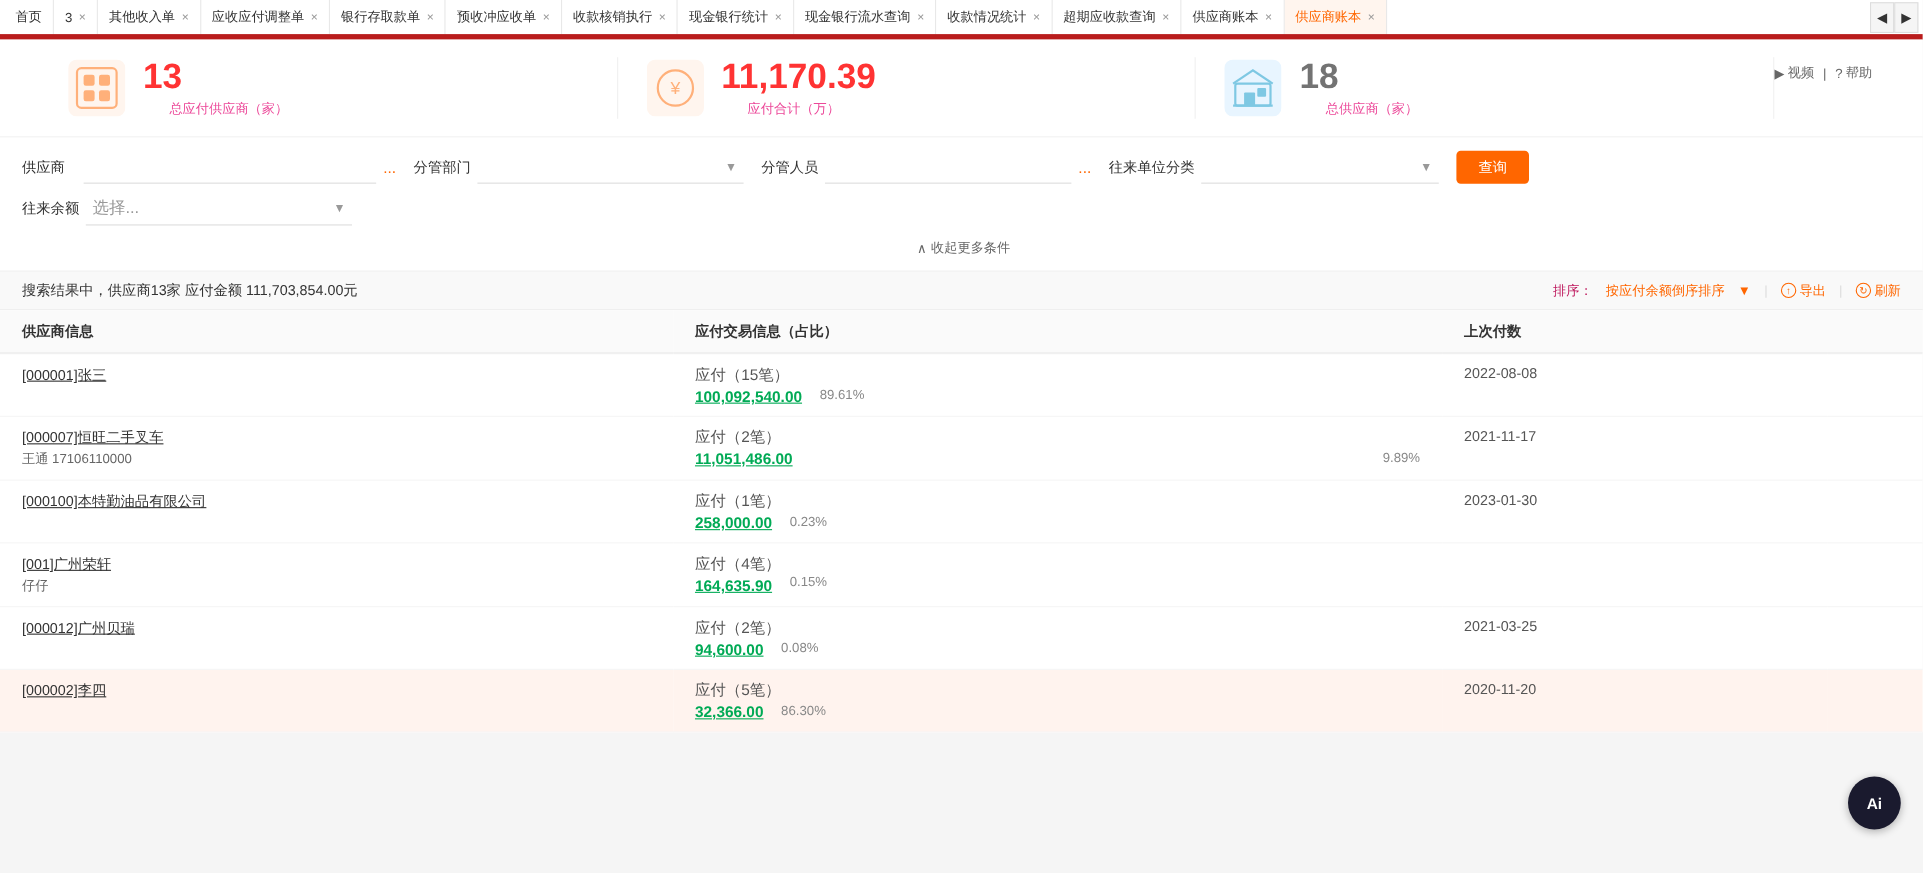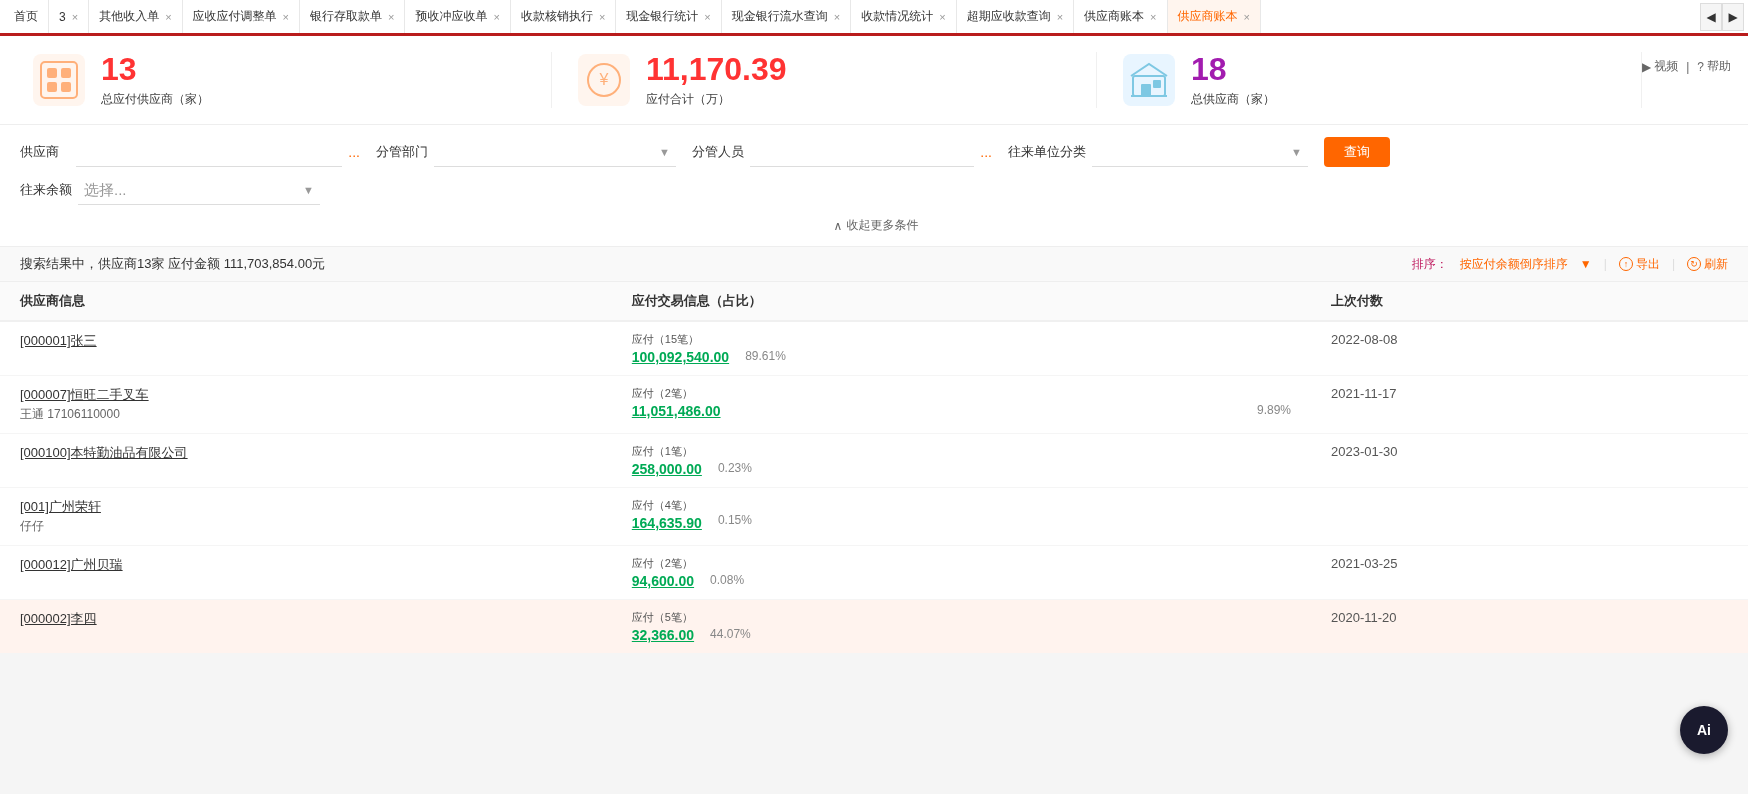--- a/index.html
+++ b/index.html
@@ -1,21 +1,21 @@
 <!DOCTYPE html>
 <html><head>
   <meta charset="utf-8">
   <style>
     * { box-sizing: border-box; margin: 0; padding: 0; }
     body { font-family: 'Microsoft YaHei', Arial, sans-serif; font-size: 13px; background: #f5f5f5; color: #333; }
 
     
     .top-nav {
       background: #fff;
-      border-bottom: 3px solid #b91c1c;
+      border-bottom: 5px solid #b91c1c;
       display: flex;
       align-items: center;
       height: 36px;
       overflow: hidden;
       padding: 0 4px;
     }
     .nav-tab {
       display: inline-flex;
       align-items: center;
       padding: 0 10px;
@@ -29,21 +29,21 @@
     .nav-tab.active { color: #ff6600; background: #fff5ee; }
     .nav-tab .close-x { margin-left: 6px; color: #999; font-size: 11px; cursor: pointer; }
     .nav-arrows { display: flex; align-items: center; margin-left: auto; }
     .nav-arrow { width: 22px; height: 28px; display: flex; align-items: center; justify-content: center; cursor: pointer; border: 1px solid #ddd; background: #f5f5f5; font-size: 12px; }
 
     
     .summary-bar {
       background: #fff;
       display: flex;
       align-items: stretch;
-      padding: 16px 7px;
+      padding: 16px 36px;
       border-bottom: 1px solid #eee;
     }
     .summary-card {
       display: flex;
       align-items: center;
       flex: 1;
       padding: 0 24px;
       border-right: 1px solid #f0f0f0;
     }
     .summary-card:last-child { border-right: none; }
@@ -52,21 +52,21 @@
       height: 56px;
       margin-right: 14px;
       display: flex;
       align-items: center;
       justify-content: center;
       flex-shrink: 0;
     }
     .card-icon svg { width: 52px; height: 52px; }
     .card-text { display: flex; flex-direction: column; }
     .card-number { font-size: 32px; font-weight: bold; color: #ff3333; line-height: 1.1; }
-    .card-label { font-size: 12px; color: #404040; margin-top: 4px; }
+    .card-label { font-size: 12px; color: #ec4899; margin-top: 4px; margin-left: 24px; }
 
     
     .top-right-links {
       display: flex;
       align-items: center;
       margin-left: auto;
       font-size: 12px;
       color: #666;
       padding-right: 10px;
       align-self: flex-start;
@@ -219,21 +219,21 @@
       padding: 10px 20px;
       vertical-align: top;
       font-size: 13px;
     }
     .supplier-link {
       color: #333;
       text-decoration: underline;
       cursor: pointer;
     }
     .supplier-sub { color: #666; font-size: 12px; margin-top: 2px; }
-    .tx-count { color: #555; font-size: 11px; }
+    .tx-count { color: #555; font-size: 14px; }
     .tx-amount { color: #00aa55; font-size: 14px; font-weight: bold; text-decoration: underline; cursor: pointer; margin-top: 2px; }
     .tx-percent { color: #888; font-size: 12px; padding-left: 16px; vertical-align: middle; }
     .last-pay-date { color: #555; font-size: 13px; }
 
     
     .dots { color: #ff6600; font-size: 14px; cursor: pointer; }
   </style>
 </head>
 <body>
 
@@ -333,21 +333,21 @@
       <svg viewBox="0 0 52 52" fill="none" xmlns="http://www.w3.org/2000/svg">
         <rect width="52" height="52" rx="8" fill="#e8f5ff"></rect>
         <rect x="10" y="22" width="32" height="20" rx="2" fill="none" stroke="#7ec8e3" stroke-width="2"></rect>
         <rect x="18" y="30" width="10" height="12" rx="1" fill="#7ec8e3"></rect>
         <polyline points="8,22 26,10 44,22" fill="none" stroke="#7ec8e3" stroke-width="2"></polyline>
         <rect x="30" y="26" width="8" height="8" rx="1" fill="#7ec8e3"></rect>
         <line x1="8" y1="42" x2="44" y2="42" stroke="#7ec8e3" stroke-width="2"></line>
       </svg>
     </div>
     <div class="card-text">
-      <span class="card-number" style="color:#a21caf;">18</span>
+      <span class="card-number" style="color:#737373;">18</span>
       <span class="card-label">总供应商（家）</span>
     </div>
   </div>
 
   <div class="top-right-links">
     <span style="margin-right:3px;">▶</span>
     <span>视频</span>
     <span class="divider-v">|</span>
     <span style="margin-right:3px;">?</span>
     <span>帮助</span>
@@ -526,21 +526,21 @@
       </tr>
 
       <tr style="background:#fff3ee;">
         <td>
           <span class="supplier-link">[000002]李四</span>
         </td>
         <td>
           <div class="tx-count">应付（5笔）</div>
           <div style="display:flex;align-items:center;">
             <span class="tx-amount">32,366.00</span>
-            <span class="tx-percent">44.07%</span>
+            <span class="tx-percent">86.30%</span>
           </div>
         </td>
         <td>
           <span class="last-pay-date">2020-11-20</span>
         </td>
         <td></td>
       </tr>
     </tbody>
   </table>
 </div>

